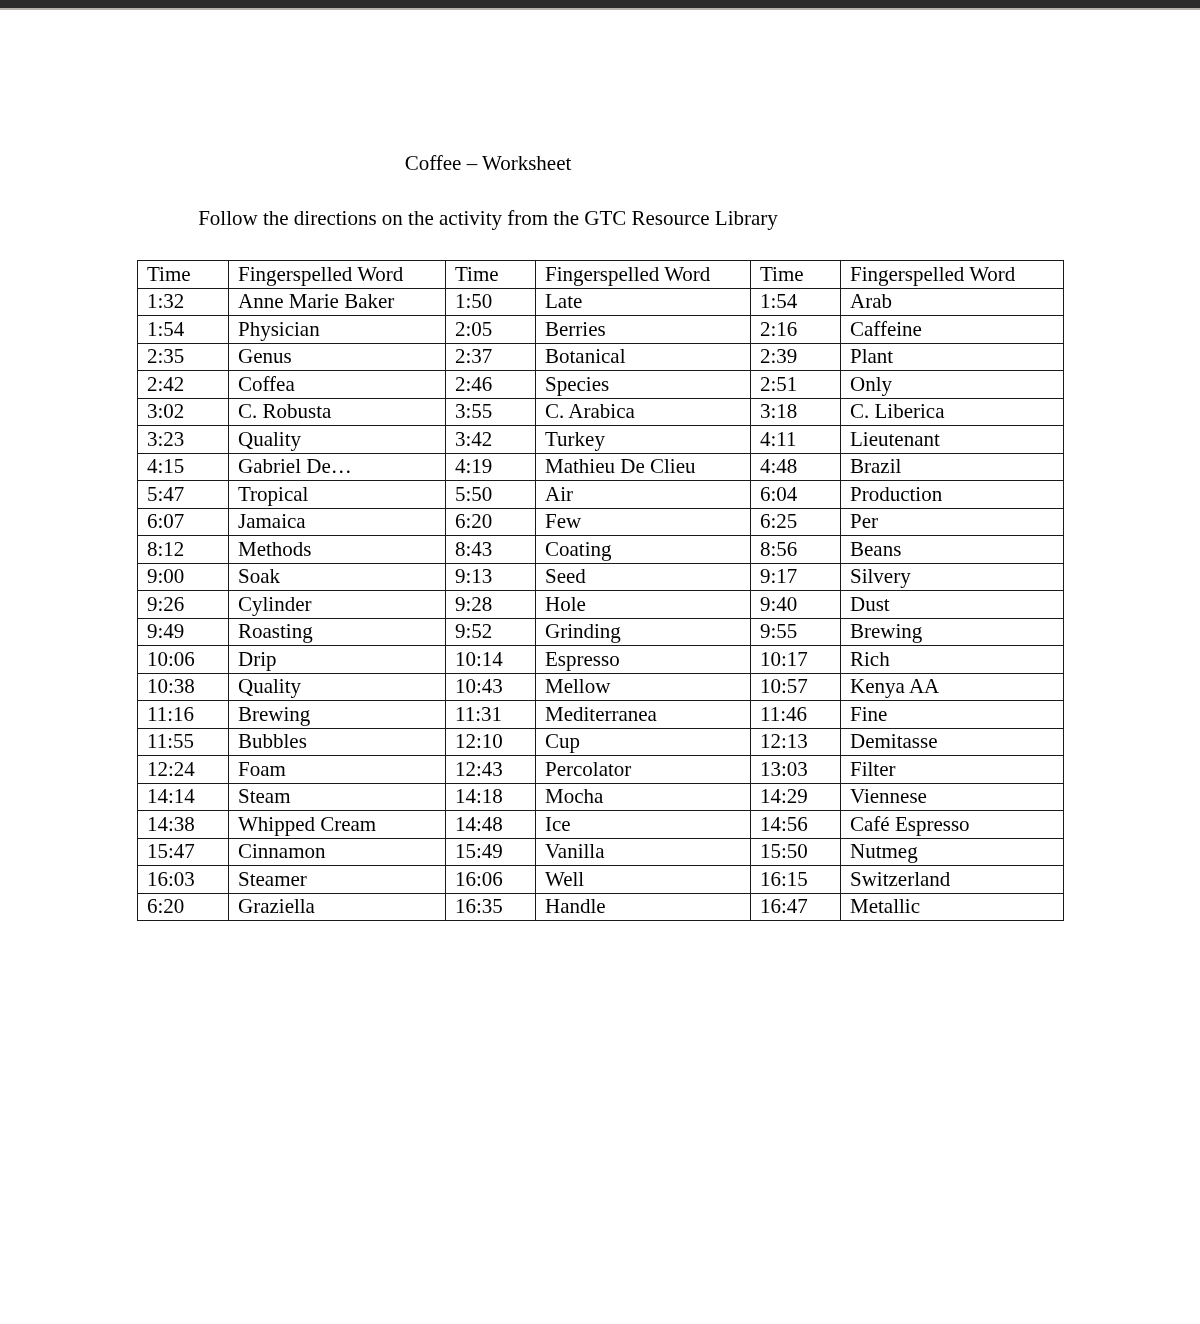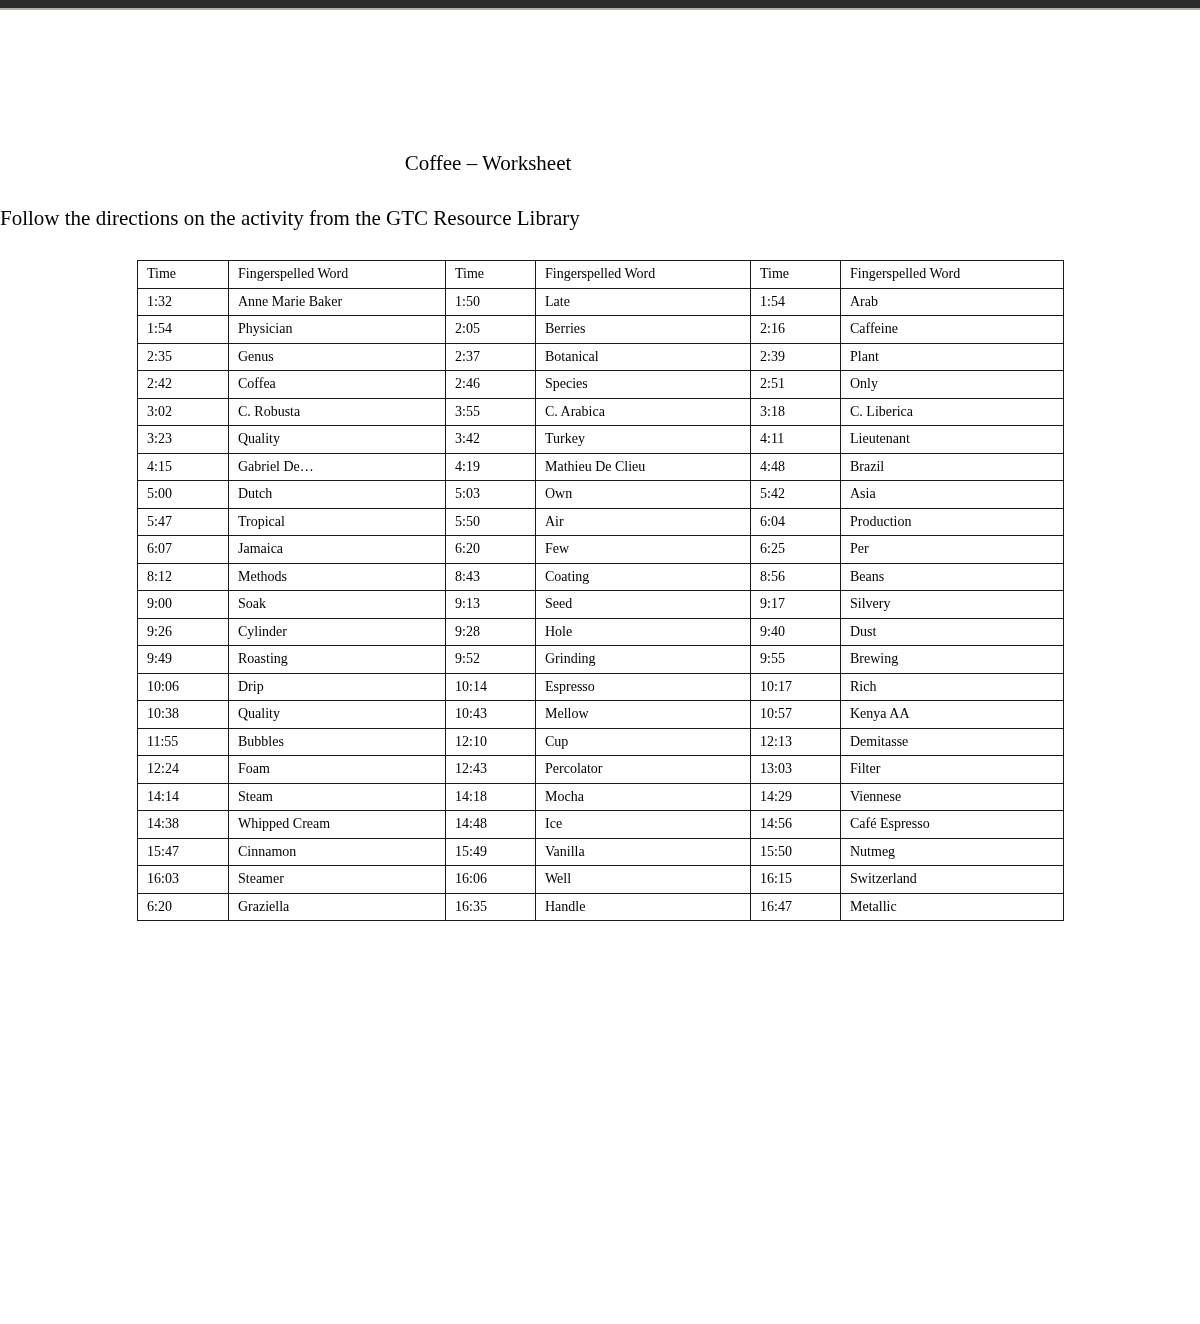--- a/index.html
+++ b/index.html
@@ -22,32 +22,32 @@
   }
   .title {
     margin-top: 142px;
     text-align: center;
     font-size: 21px;
     line-height: 1.1;
     font-weight: normal;
   }
   .subtitle {
     margin-top: 32px;
-    text-align: left;
+    text-align: center;
     font-size: 21px;
     line-height: 1.1;
     font-weight: normal;
   }
   table.worksheet {
     margin-top: 30px;
     margin-left: 137px;
     border-collapse: collapse;
     table-layout: fixed;
     width: 926px;
-    font-size: 14px;
+    font-size: 21px;
   }
   table.worksheet th,
   table.worksheet td {
     border: 1.5px solid #1a1a1a;
     height: 26.5px;
     padding: 0 0 0 9px;
     text-align: left;
     vertical-align: middle;
     font-weight: normal;
     white-space: nowrap;
@@ -139,28 +139,20 @@
         </tr>
         <tr>
           <td>4:15</td>
           <td>Gabriel De…</td>
           <td>4:19</td>
           <td>Mathieu De Clieu</td>
           <td>4:48</td>
           <td>Brazil</td>
         </tr>
         <tr>
-          <td>5:00</td>
-          <td>Dutch</td>
-          <td>5:03</td>
-          <td>Own</td>
-          <td>5:42</td>
-          <td>Asia</td>
-        </tr>
-        <tr>
           <td>5:47</td>
           <td>Tropical</td>
           <td>5:50</td>
           <td>Air</td>
           <td>6:04</td>
           <td>Production</td>
         </tr>
         <tr>
           <td>6:07</td>
           <td>Jamaica</td>
@@ -211,20 +203,28 @@
         </tr>
         <tr>
           <td>10:38</td>
           <td>Quality</td>
           <td>10:43</td>
           <td>Mellow</td>
           <td>10:57</td>
           <td>Kenya AA</td>
         </tr>
         <tr>
+          <td>11:16</td>
+          <td>Brewing</td>
+          <td>11:31</td>
+          <td>Mediterranea</td>
+          <td>11:46</td>
+          <td>Fine</td>
+        </tr>
+        <tr>
           <td>11:55</td>
           <td>Bubbles</td>
           <td>12:10</td>
           <td>Cup</td>
           <td>12:13</td>
           <td>Demitasse</td>
         </tr>
         <tr>
           <td>12:24</td>
           <td>Foam</td>

